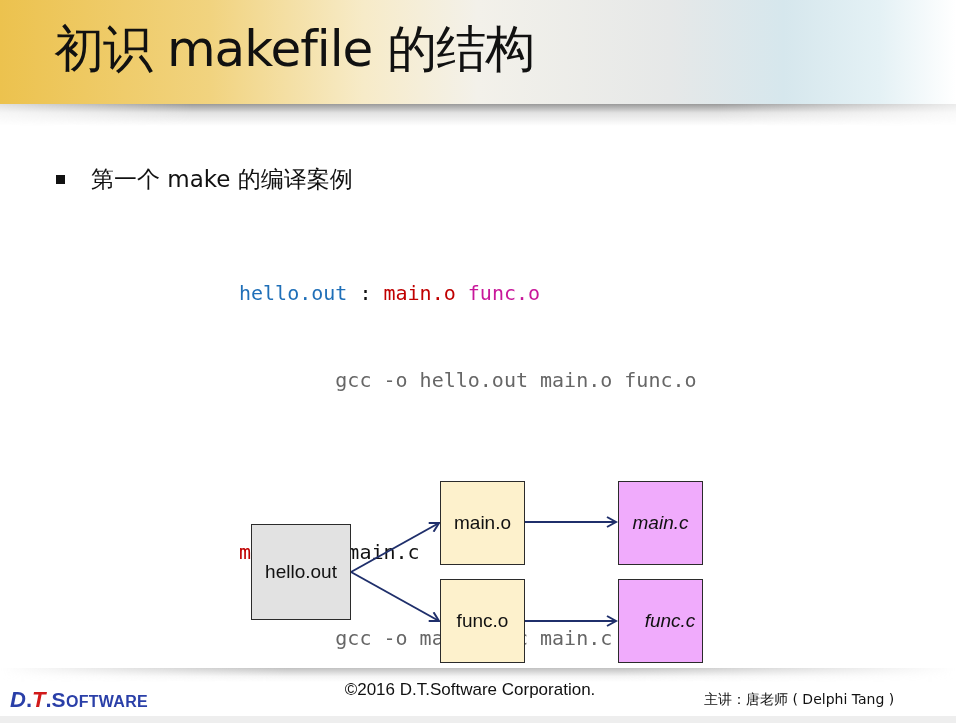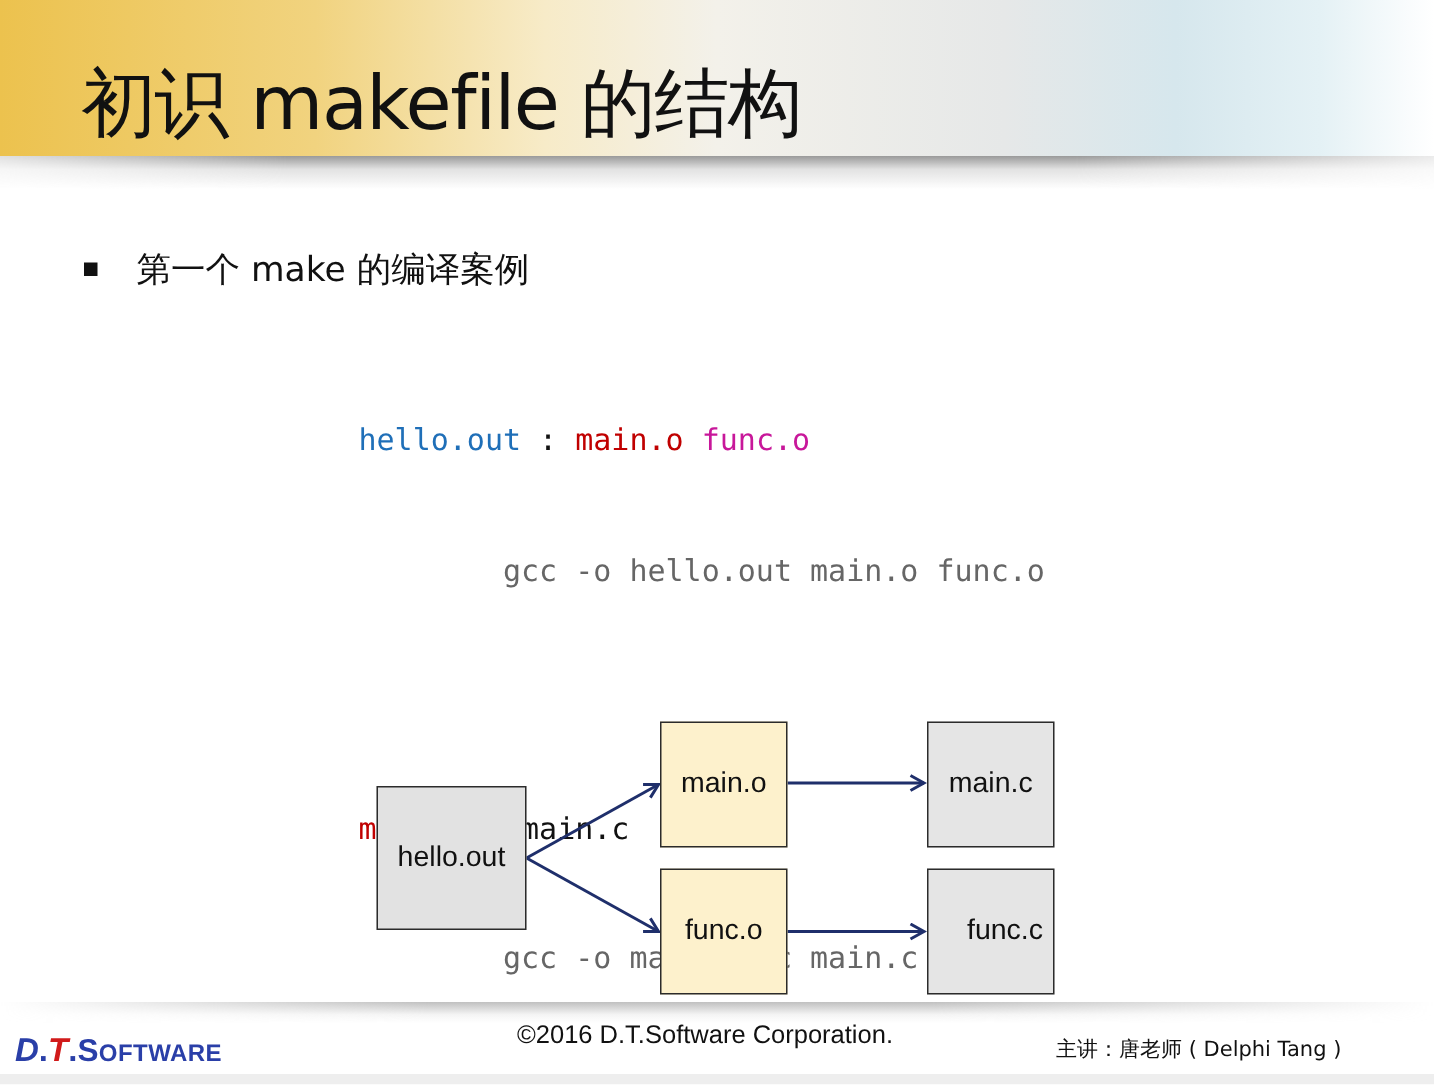--- a/index.html
+++ b/index.html
@@ -13,21 +13,20 @@
   .title-shadow {
     position: absolute; left: 0; top: 104px; width: 956px; height: 22px;
     background: linear-gradient(to bottom, rgba(120,120,120,0.75) 0%, rgba(190,190,190,0.45) 40%, rgba(255,255,255,0) 100%);
     -webkit-mask-image: linear-gradient(to right, rgba(0,0,0,0.3) 0%, #000 20%, #000 75%, rgba(0,0,0,0.2) 100%);
             mask-image: linear-gradient(to right, rgba(0,0,0,0.3) 0%, #000 20%, #000 75%, rgba(0,0,0,0.2) 100%);
   }
   .page-title {
     position: absolute; left: 54px; top: 16px;
     font-size: 50px; color: #111; font-family: "DejaVu Sans", sans-serif; letter-spacing: -1px;
     white-space: nowrap;
-    margin-top: 20px;
   }
 
   .bullet-row { position: absolute; left: 56px; top: 164px; display: flex; align-items: center; }
   .bullet-square { width: 9px; height: 9px; background: #111; margin-right: 26px; }
   .bullet-text { font-size: 23px; color: #111; white-space: nowrap; font-family: "DejaVu Sans", sans-serif; }
 
   .code {
     position: absolute; left: 239px; top: 222px;
     font-family: "DejaVu Sans Mono", "Liberation Mono", monospace; font-size: 20px; line-height: 28.7px;
     white-space: pre; color: #111;
@@ -41,21 +40,21 @@
 
   .diagram { position: absolute; left: 0; top: 0; width: 956px; height: 723px; pointer-events: none; }
   .node {
     position: absolute; border: 1px solid #2b2b2b;
     display: flex; align-items: center; justify-content: center;
     font-family: "Liberation Sans", sans-serif; font-size: 19px; color: #111;
     pointer-events: auto;
   }
   .node.gray { background: #e2e2e2; }
   .node.yellow { background: #fdf1cc; }
-  .node.green { background: #e5e5e5; }
+  .node.green { background: #f0abfc; font-style: italic; }
 
   .footer-shadow {
     position: absolute; left: 0; top: 668px; width: 956px; height: 14px;
     background: linear-gradient(to bottom, rgba(150,150,150,0.6) 0%, rgba(220,220,220,0.3) 60%, rgba(255,255,255,0) 100%);
     -webkit-mask-image: linear-gradient(to right, rgba(0,0,0,0) 0%, #000 30%, #000 65%, rgba(0,0,0,0) 100%);
             mask-image: linear-gradient(to right, rgba(0,0,0,0) 0%, #000 30%, #000 65%, rgba(0,0,0,0) 100%);
   }
   .footer-bottom-line { position: absolute; left: 0; top: 716px; width: 956px; height: 7px; background: #eeeeee; }
 
   .logo { position: absolute; left: 10px; top: 687px; display: flex; align-items: baseline; font-family: "Liberation Sans", sans-serif; font-weight: bold; white-space: nowrap; }

